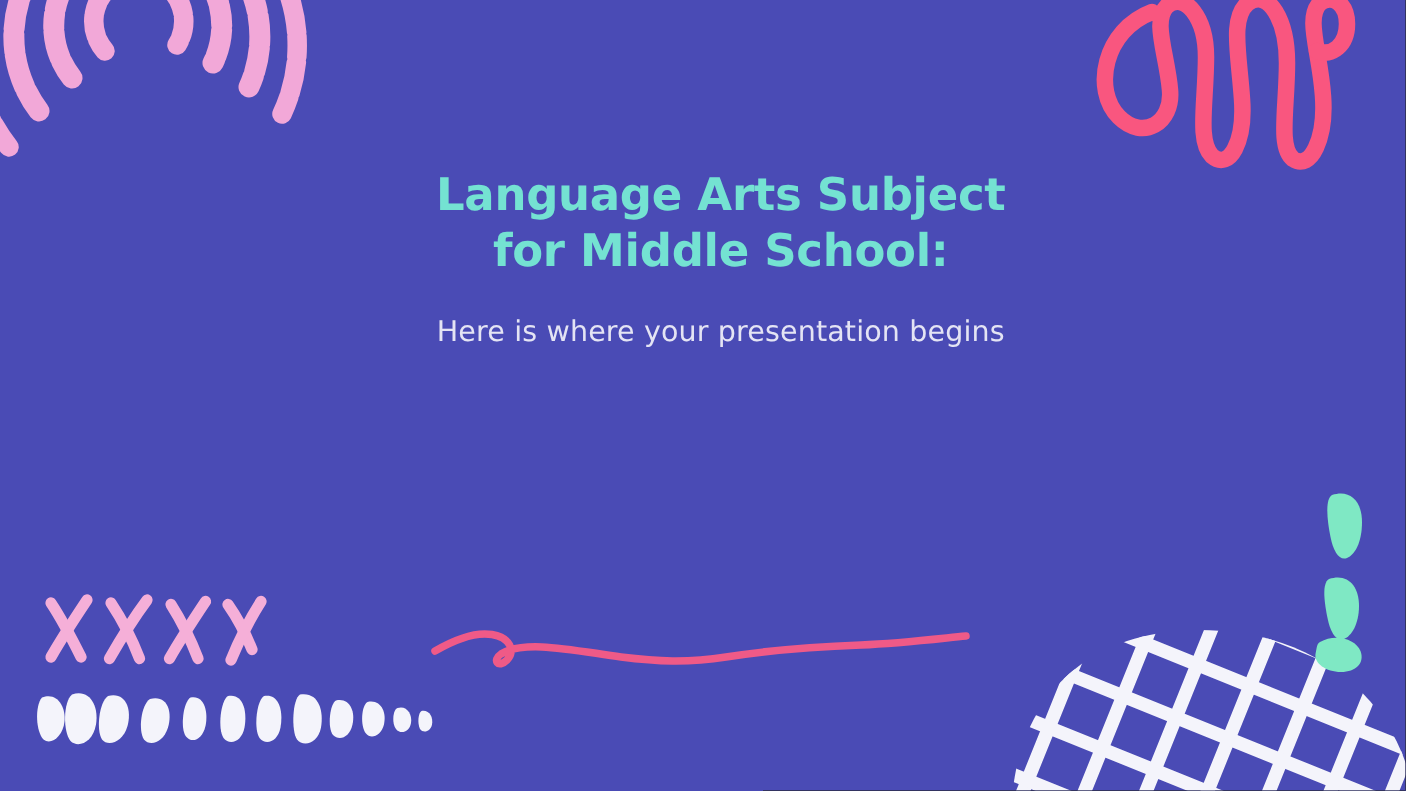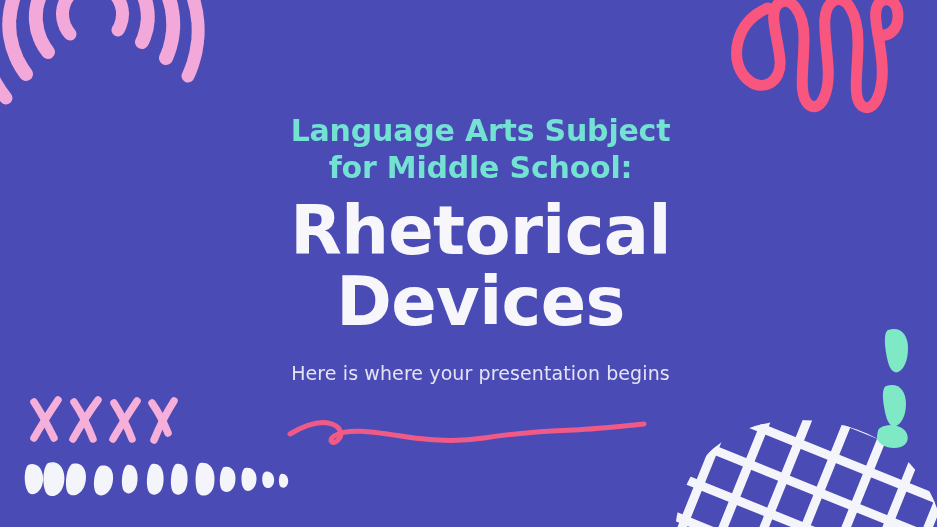--- a/index.html
+++ b/index.html
@@ -103,22 +103,20 @@
                  C162,128 172,106 170,78
                  C168,48 158,26 168,16"></path>
         <path d="M168,16 C176,10 186,16 186,30 C186,44 176,52 166,48"></path>
       </g>
     </svg>
   </div>
 
   <div id="text-block">
     <div id="subtitle" style="color: rgb(116, 226, 210);">Language Arts Subject
 for Middle School:</div>
-    <div id="main-title" style="color: rgb(246, 246, 251);">Rhetorical
-Devices</div>
     <div id="tagline" style="color: rgb(228, 228, 244); text-align: right;">Here is where your presentation begins</div>
   </div>
 
   <div class="deco" id="xmarks-deco">
     <svg viewBox="0 0 160 58" width="160" height="58">
       <g fill="none" stroke="#f5afd8" stroke-width="7.5" stroke-linecap="round">
         <path d="M6,10 C14,22 20,34 26,46"></path>
         <path d="M30,8 C22,20 14,32 6,46"></path>
 
         <path d="M46,10 C54,22 60,34 65,47"></path>

